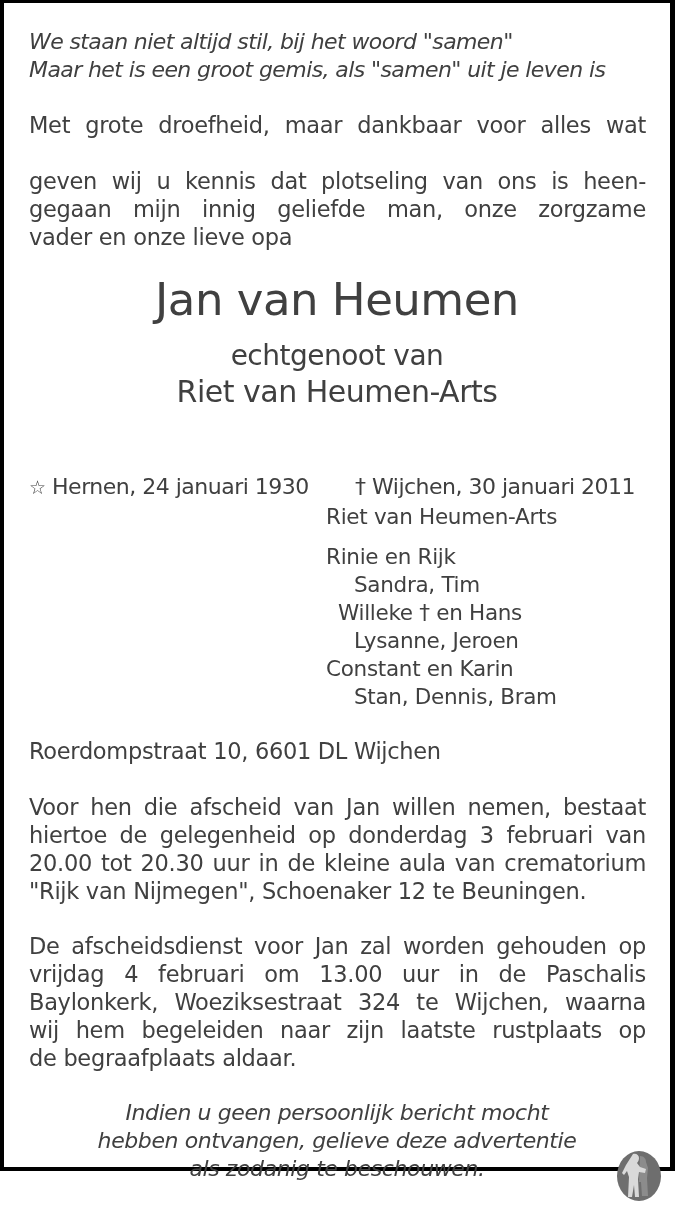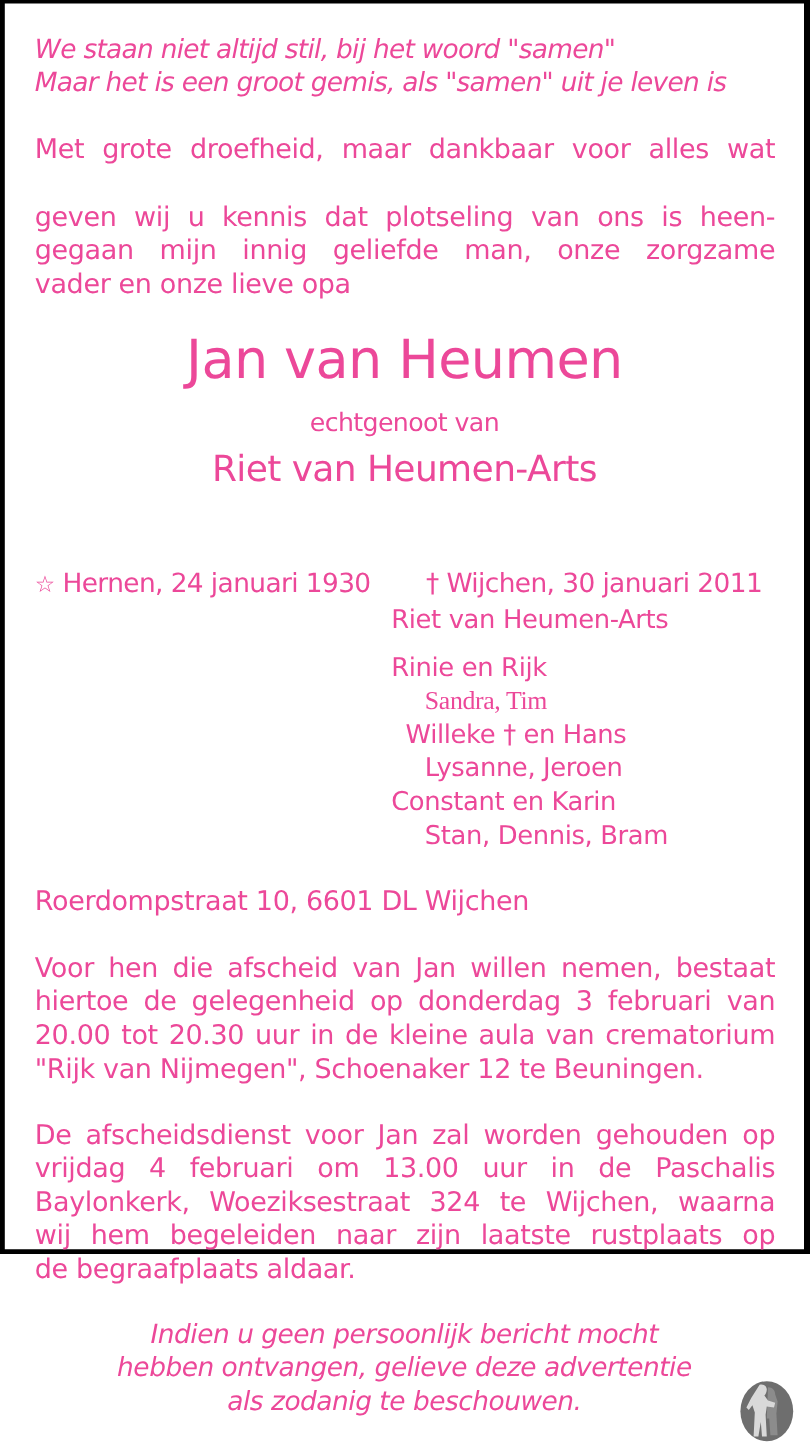--- a/index.html
+++ b/index.html
@@ -1,47 +1,47 @@
 <!DOCTYPE html>
 <html><head>
   <meta charset="utf-8">
   <style>
     html, body { margin: 0; padding: 0; background: #ffffff; }
     body { width: 675px; height: 1211px; overflow: hidden; }
     .card {
       position: relative;
       box-sizing: border-box;
-      width: 675px; height: 1045px;
+      width: 675px; height: 1171px;
       background: #ffffff;
       border-top: 3px solid #000;
       border-left: 4px solid #000;
       border-right: 5px solid #000;
       border-bottom: 4px solid #000;
       font-family: "DejaVu Sans", sans-serif;
-      color: #ec4899;
+      color: #404040;
     }
     .abs { position: absolute; white-space: nowrap; }
     .italic { font-style: italic; }
     .justify-line {
       position: absolute; left: 25px; width: 617px;
       text-align: justify; text-align-last: justify; white-space: nowrap;
       font-size: 22.5px; letter-spacing: -0.3px; line-height: 1;
     }
     .left-line {
       position: absolute; left: 25px;
       font-size: 22.5px; letter-spacing: -0.3px; line-height: 1;
       white-space: nowrap;
     }
     .center {
       position: absolute; left: 0; width: 666px; text-align: center;
       white-space: nowrap; line-height: 1;
     }
     .poem-line { font-size: 22px; letter-spacing: -0.6px; }
     .name-title { font-size: 45px; letter-spacing: -0.5px; font-weight: normal; }
-    .spouse-label { font-size: 21px; letter-spacing: -0.5px; }
+    .spouse-label { font-size: 28px; letter-spacing: -0.5px; }
     .spouse-name { font-size: 30px; letter-spacing: -0.5px; }
     .dates { font-size: 22px; letter-spacing: -0.5px; line-height: 1; margin-top: 27px; }
     .family { position: absolute; left: 322px; font-size: 21.5px; letter-spacing: -0.3px; line-height: 1; white-space: nowrap; }
     .family.indent { left: 350px; }
     .closing { font-size: 22px; letter-spacing: -0.4px; }
     .logo {
       position: absolute; left: 612px; top: 1147px;
       width: 46px; height: 52px;
     }
   </style>
@@ -66,21 +66,21 @@
     <span style="font-size:19px;">☆</span>
     <span>Hernen, 24 januari 1930</span>
   </div>
   <div class="abs dates" style="left:351px; top:446px;">
     <span>†</span>
     <span>Wijchen, 30 januari 2011</span>
   </div>
 
   <div class="family" style="top:503px;">Riet van Heumen-Arts</div>
   <div class="family" style="top:543px;">Rinie en Rijk</div>
-  <div class="family indent" style="top:571px;font-family:Liberation Serif, serif;">Sandra, Tim</div>
+  <div class="family indent" style="top:571px;">Sandra, Tim</div>
   <div class="family" style="top:599px;margin-left:12px;">Willeke † en Hans</div>
   <div class="family indent" style="top:627px;">Lysanne, Jeroen</div>
   <div class="family" style="top:655px;">Constant en Karin</div>
   <div class="family indent" style="top:683px;">Stan, Dennis, Bram</div>
 
   <div class="left-line" style="top:737px;">Roerdompstraat 10, 6601 DL Wijchen</div>
 
   <div class="justify-line" style="top:793px;">Voor hen die afscheid van Jan willen nemen, bestaat</div>
   <div class="justify-line" style="top:821px;">hiertoe de gelegenheid op donderdag 3 februari van</div>
   <div class="justify-line" style="top:849px;">20.00 tot 20.30 uur in de kleine aula van crematorium</div>

